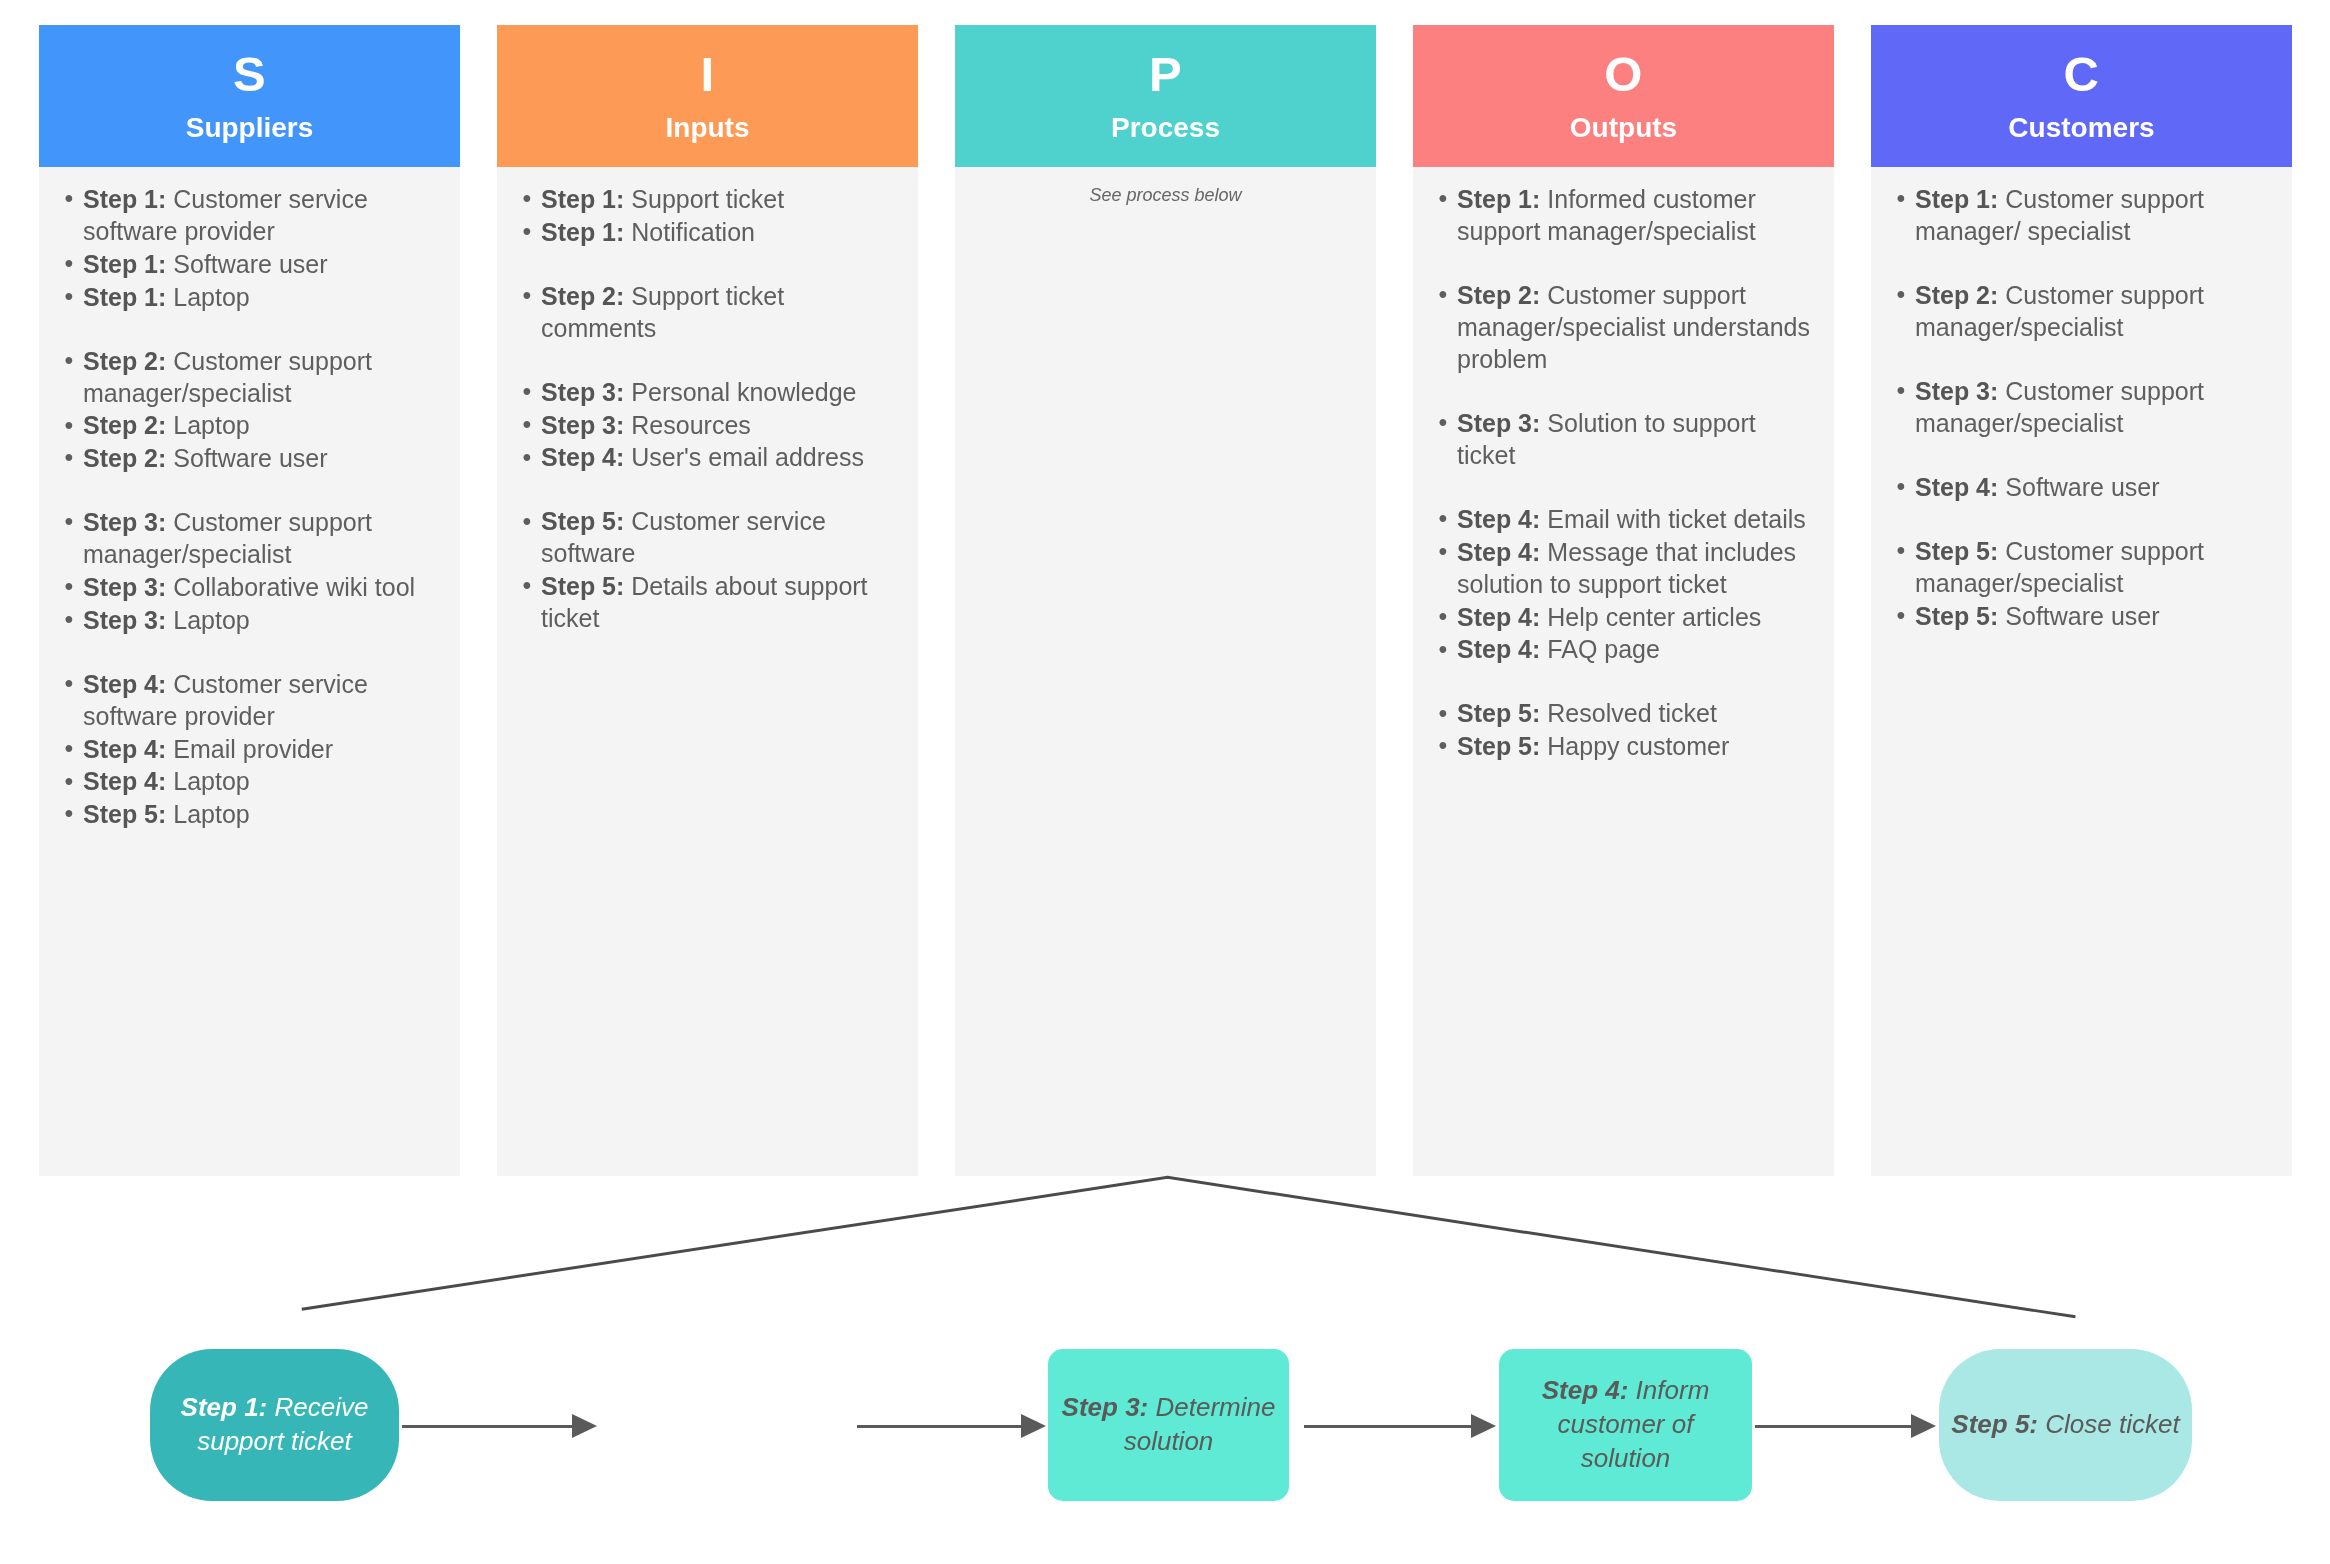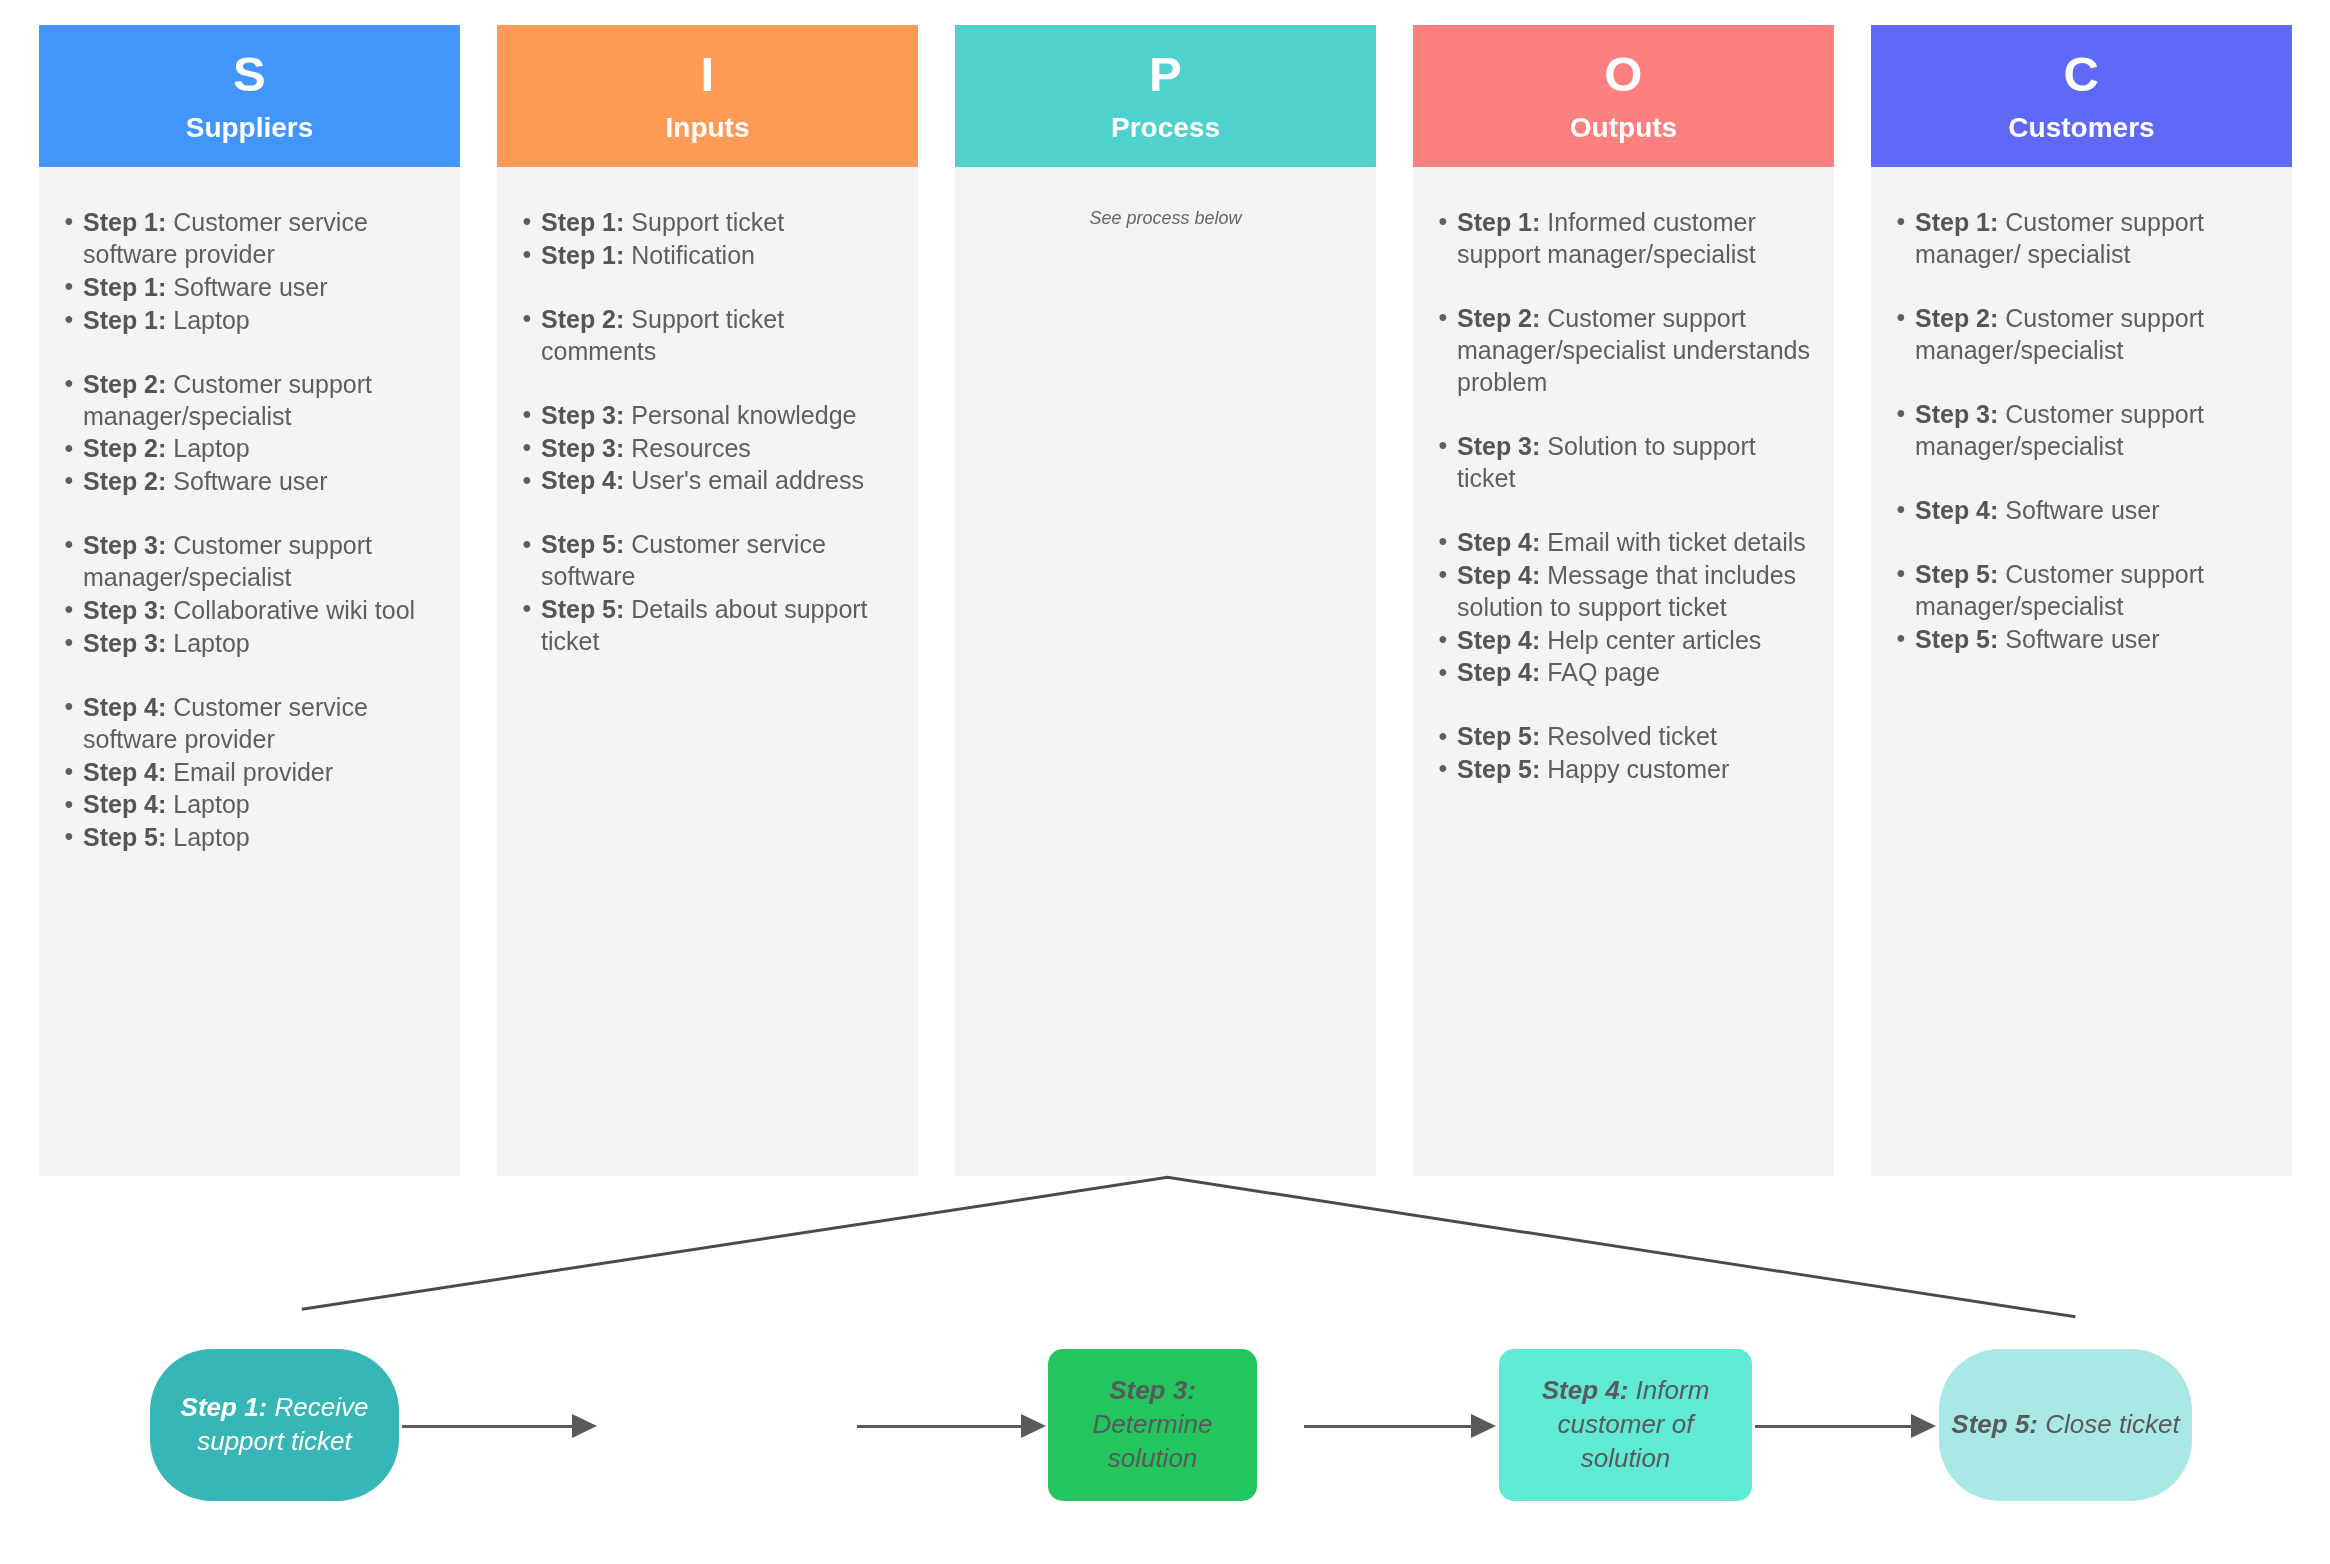--- a/index.html
+++ b/index.html
@@ -21,21 +21,21 @@
     height:142px;display:flex;flex-direction:column;
     align-items:center;justify-content:center;color:#ffffff;
   }
   .col-letter{
     font-size:49px;font-weight:bold;line-height:1;letter-spacing:0.4px;
   }
   .col-name{
     font-size:28px;font-weight:700;line-height:1;margin-top:14.3px;
   }
   .col-body{
-    flex:1 1 auto;background:#f4f4f5;padding:39px 22px 20px 22px;
+    flex:1 1 auto;background:#f4f4f5;padding:16px 22px 20px 22px;
     box-sizing:border-box;
   }
   .bullet-list{list-style:none;margin:0;padding:0;}
   .bullet-list li{
     position:relative;padding-left:22px;
     font-size:25px;line-height:1.28;color:#5e5e5e;
     margin:0 0 0.8px 0;
   }
   .bullet-list li::before{
     content:"•";position:absolute;left:3.4px;top:-0.8px;
@@ -185,21 +185,21 @@
       <div class="arrow-line" style="width: 169px;"></div>
       <div class="arrow-head" style="left: 167px;"></div>
     </div>
     <div class="flow-arrow" style="left: 1755px; top: 76px; width: 181px;">
       <div class="arrow-line" style="width: 158px;"></div>
       <div class="arrow-head" style="left: 156px;"></div>
     </div>
     <div class="flow-box" style="left: 150px; width: 249px; background: rgb(54, 182, 182); color: rgb(255, 255, 255); border-radius: 62px;">
       <div><b>Step 1:</b> <span>Receive support ticket</span></div>
     </div>
-    <div class="flow-box" style="left: 1048px; width: 209px; background: #22c55e; color: rgb(90, 90, 90); border-radius: 15px;">
+    <div class="flow-box" style="left: 1048px; width: 241px; background: #5eead4; color: rgb(90, 90, 90); border-radius: 15px;">
       <div><b>Step 3:</b> <span>Determine solution</span></div>
     </div>
     <div class="flow-box" style="left: 1499px; width: 253px; background: #5eead4; color: rgb(90, 90, 90); border-radius: 15px;">
       <div><b>Step 4:</b> <span>Inform customer of solution</span></div>
     </div>
     <div class="flow-box" style="left: 1939px; width: 253px; background: rgb(170, 232, 230); color: rgb(90, 90, 90); border-radius: 61px;">
       <div><b>Step 5:</b> <span>Close ticket</span></div>
     </div>
   </div>
 

